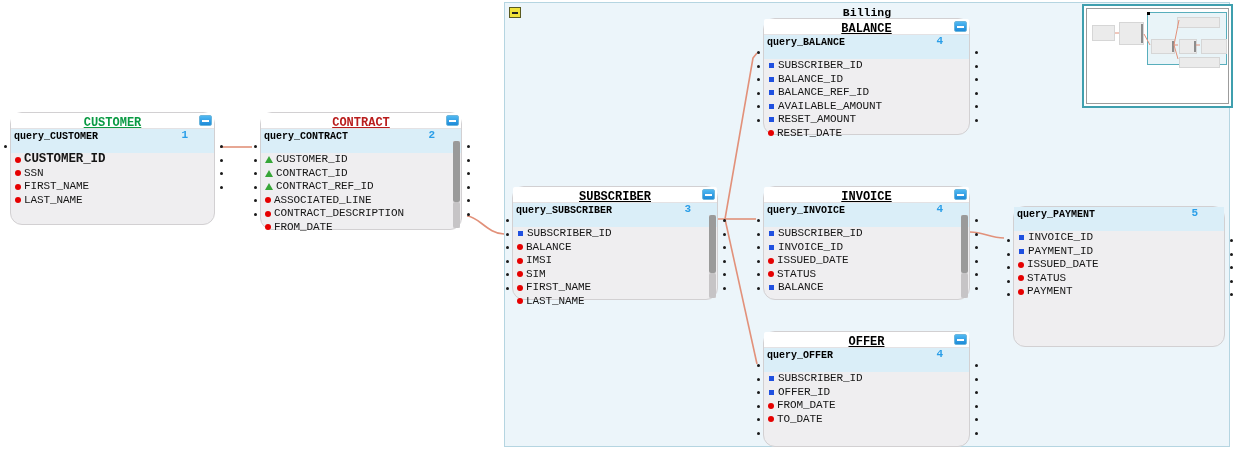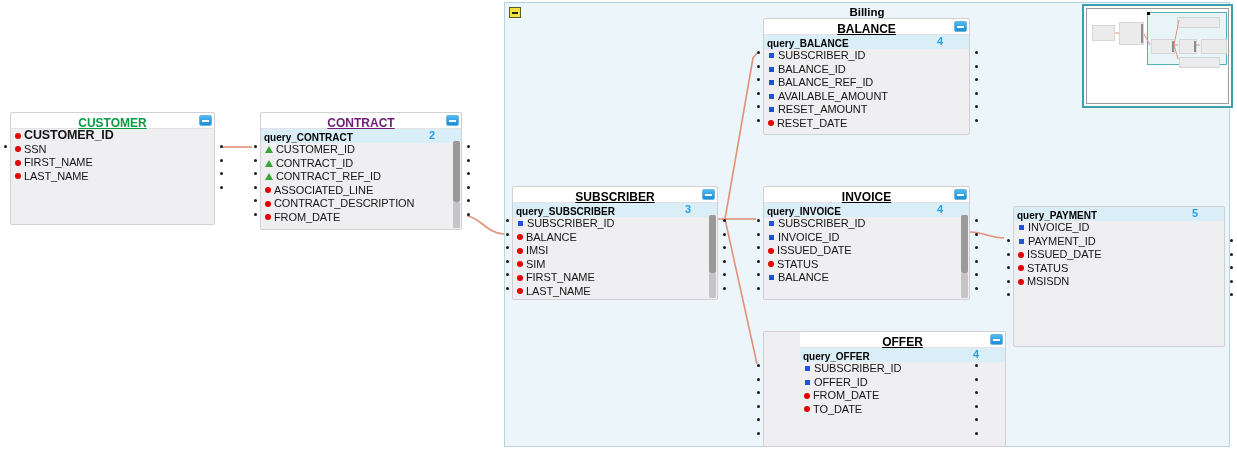--- a/index.html
+++ b/index.html
@@ -1,18 +1,18 @@
 <!DOCTYPE html>
 <html><head>
 <meta charset="utf-8">
 <style>
   html,body{margin:0;padding:0;background:#ffffff;}
   #canvas{
     position:relative;width:1237px;height:455px;overflow:hidden;
-    font-family:Liberation Sans, sans-serif;background:#ffffff;
+    font-family:Liberation Mono, monospace;background:#ffffff;
   }
   
   #billing-group{
     position:absolute;left:504px;top:2px;width:726px;height:445px;
     background:#ecf5fa;border:1px solid #b5d5e1;box-sizing:border-box;z-index:1;
   }
   #billing-title{
     position:absolute;left:0;right:0;top:3px;text-align:center;
     font-size:11.5px;font-weight:bold;color:#000;
   }
@@ -21,40 +21,40 @@
     background:#f0e23a;border:1px solid #5a5a20;box-sizing:border-box;cursor:pointer;
   }
   #billing-collapse::after{
     content:"";position:absolute;left:2px;right:2px;top:4px;height:2px;background:#222;
   }
   
   #connections{position:absolute;left:0;top:0;z-index:5;pointer-events:none;}
   #connections path{stroke:#e2917a;stroke-width:1.6;fill:none;stroke-linejoin:round;}
   
   .etable{
-    position:absolute;background:#efeef0;border:1px solid #d2d0d2;border-radius:2px;
+    position:absolute;background:#efeef0;border:1px solid #d2d0d2;border-radius:12px;
     box-sizing:content-box;z-index:10;
   }
   .etable .hdr{
     position:relative;height:15px;background:#ffffff;border-bottom:1px solid #e4e2e4;
     text-align:center;border-radius:2px 2px 0 0;
   }
   .etable .hdr .ttl{
     font-size:12px;font-weight:bold;text-decoration:underline;color:#000;line-height:15px;
   }
   .etable .minus-btn{
     position:absolute;top:2px;right:2px;width:13px;height:11px;
     background:linear-gradient(#4fb8f2,#1d8ad8);border:1px solid #6db6dc;border-radius:2px;
     box-sizing:border-box;cursor:pointer;
   }
   .etable .minus-btn::after{
     content:"";position:absolute;left:2px;right:2px;top:4px;height:1.5px;background:#fff;
   }
   .etable .sub{
-    position:relative;height:14px;background:#daeef8;line-height:13px;
+    position:relative;height:24px;background:#daeef8;line-height:13px;
   }
   .etable .sub .qname{font-size:10px;font-weight:bold;color:#000;padding-left:3px;}
   .etable .sub .num{
     position:absolute;top:0;right:26px;font-size:11px;font-weight:bold;color:#2a9ee8;
   }
   .etable .body{position:relative;}
   .etable .frow{
     height:13.5px;display:flex;align-items:center;padding-left:4px;
     font-size:11px;color:#151515;white-space:nowrap;letter-spacing:-0.1px;cursor:default;
   }
@@ -68,21 +68,21 @@
   .cdot{position:absolute;width:3px;height:3px;border-radius:50%;background:#1a1a1a;z-index:11;}
   .scrollbar{position:absolute;width:7px;background:#e2e0e2;z-index:12;}
   .scrollbar .thumb{position:absolute;left:0;width:7px;top:0;height:70%;background:#9a9a9a;border-radius:2px;}
   .scrollbar .thumb2{position:absolute;left:0;width:7px;top:70%;height:30%;background:#c6c4c6;border-radius:2px;}
   
   #customer  {left:10px;  top:112px; width:203px; height:111px;}
   #contract  {left:260px; top:112px; width:200px; height:116px;}
   #subscriber{left:512px; top:186px; width:204px; height:112px;}
   #balance   {left:763px; top:18px;  width:205px; height:115px;}
   #invoice   {left:763px; top:186px; width:205px; height:112px;}
-  #offer     {left:763px; top:331px; width:205px; height:114px;padding-left:36px;}
+  #offer     {left:763px; top:331px; width:205px; height:114px;}
   #payment   {left:1013px;top:206px; width:210px; height:139px;}
   
   #minimap{
     position:absolute;left:1082px;top:4px;width:151px;height:104px;
     border:2px solid #3f9fae;background:#ffffff;box-sizing:border-box;z-index:20;
   }
   #minimap-frame{
     position:absolute;left:2px;top:2px;width:141px;height:94px;
     border:1px solid #9c9c9c;background:#ffffff;
   }
@@ -142,20 +142,24 @@
         <path d="M109 36 L113 36"></path>
       </svg>
     </div>
   </div>
 
 <div class="etable" id="customer">
       <div class="hdr">
         <span class="ttl" style="color: rgb(10, 154, 67);">CUSTOMER</span>
         <span class="minus-btn"></span>
       </div>
+      <div class="sub">
+        <span class="qname">query_CUSTOMER</span>
+        <span class="num">1</span>
+      </div>
       <div class="body">
         <div class="frow bold">
           <span class="mk red-dot"></span>
           <span class="fname">CUSTOMER_ID</span>
         </div>
         <div class="frow">
           <span class="mk red-dot"></span>
           <span class="fname">SSN</span>
         </div>
         <div class="frow">
@@ -168,21 +172,21 @@
         </div>
       </div>
     <span class="cdot" style="left: -7px; top: 32px;"></span>
       <span class="cdot" style="left: 209px; top: 32px;"></span>
       <span class="cdot" style="left: 209px; top: 45.5px;"></span>
       <span class="cdot" style="left: 209px; top: 59px;"></span>
       <span class="cdot" style="left: 209px; top: 72.5px;"></span>
     </div>
     <div class="etable" id="contract">
       <div class="hdr">
-        <span class="ttl" style="color: #701a75;">CONTRACT</span>
+        <span class="ttl" style="color: #b91c1c;">CONTRACT</span>
         <span class="minus-btn"></span>
       </div>
       <div class="sub">
         <span class="qname">query_CONTRACT</span>
         <span class="num">2</span>
       </div>
       <div class="body">
         <div class="frow">
           <span class="mk green-triangle"></span>
           <span class="fname">CUSTOMER_ID</span>
@@ -430,21 +434,21 @@
         <div class="frow">
           <span class="mk red-dot"></span>
           <span class="fname">ISSUED_DATE</span>
         </div>
         <div class="frow">
           <span class="mk red-dot"></span>
           <span class="fname">STATUS</span>
         </div>
         <div class="frow">
           <span class="mk red-dot"></span>
-          <span class="fname">MSISDN</span>
+          <span class="fname">PAYMENT</span>
         </div>
       </div>
     <span class="cdot" style="left: -7px; top: 32px;"></span>
       <span class="cdot" style="left: 216px; top: 32px;"></span>
       <span class="cdot" style="left: -7px; top: 45.5px;"></span>
       <span class="cdot" style="left: 216px; top: 45.5px;"></span>
       <span class="cdot" style="left: -7px; top: 59px;"></span>
       <span class="cdot" style="left: 216px; top: 59px;"></span>
       <span class="cdot" style="left: -7px; top: 72.5px;"></span>
       <span class="cdot" style="left: 216px; top: 72.5px;"></span>

